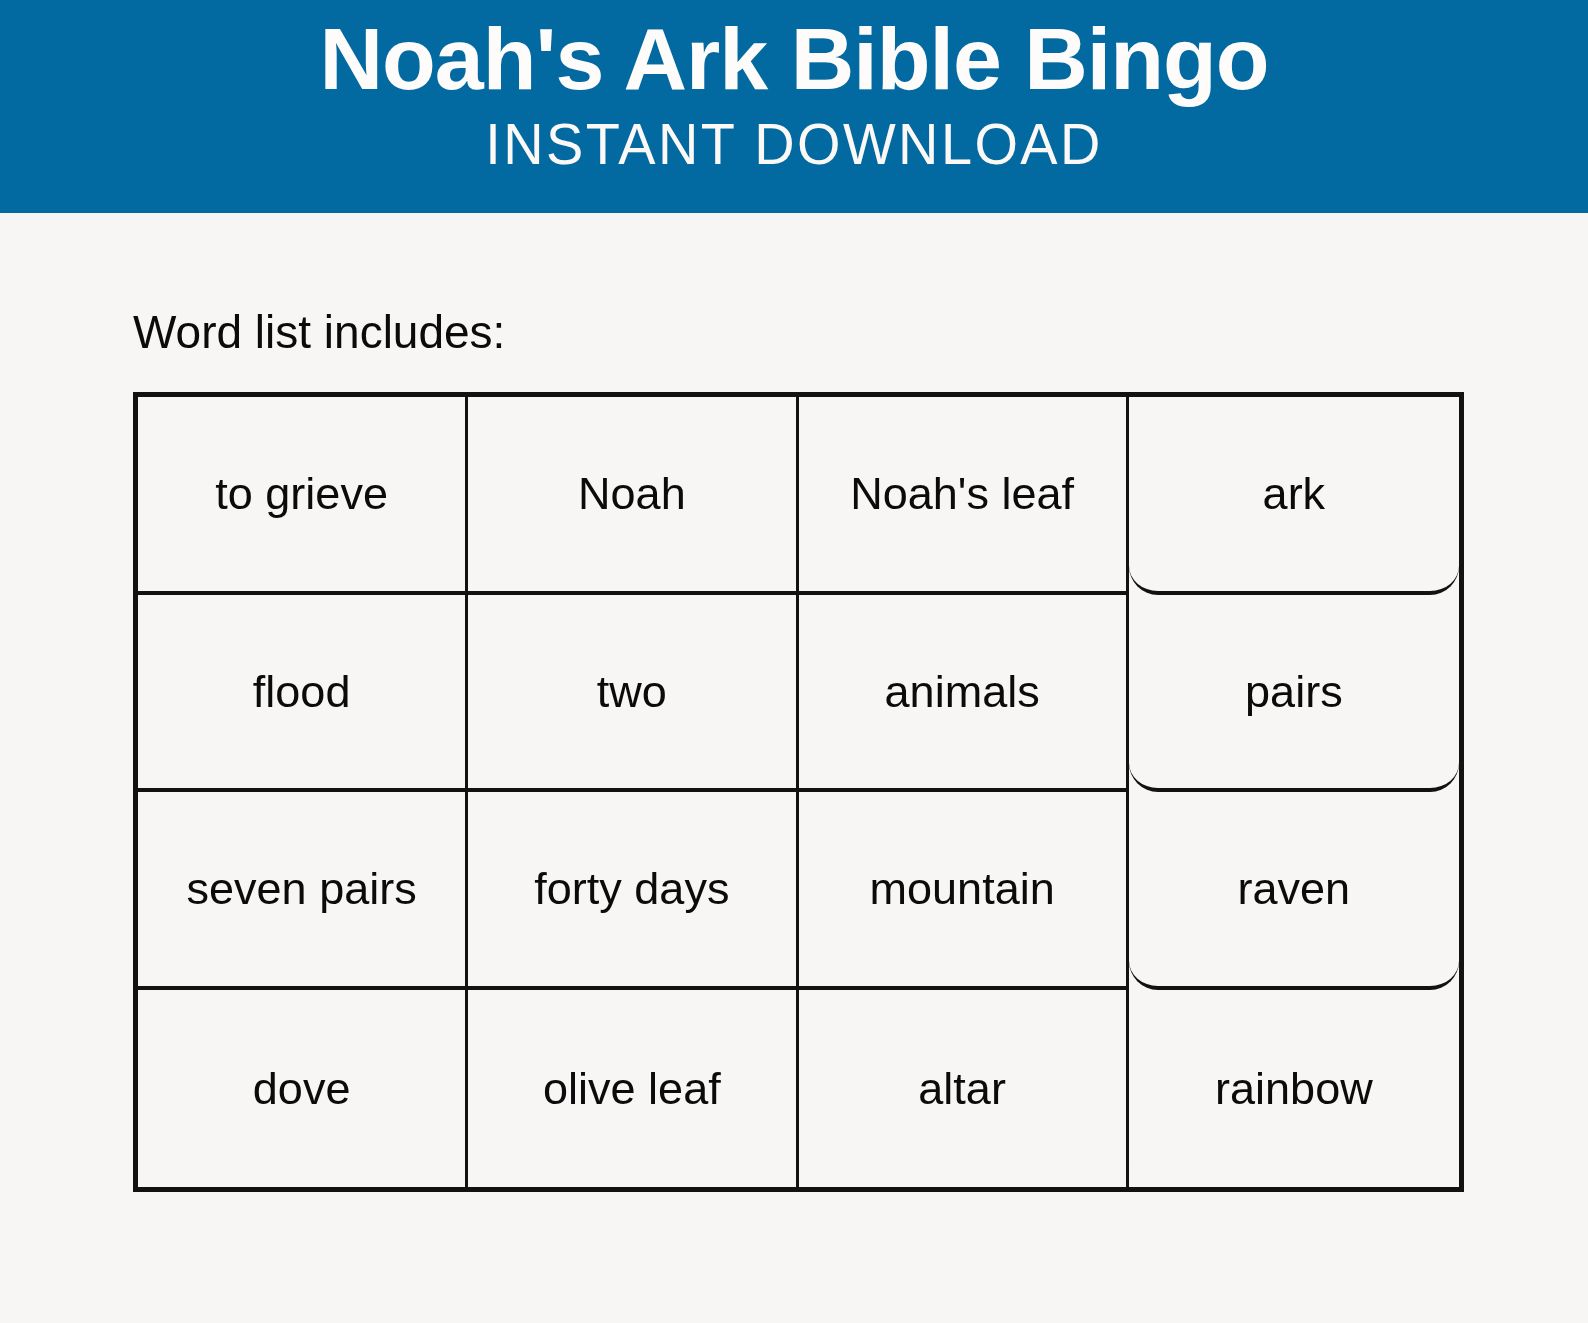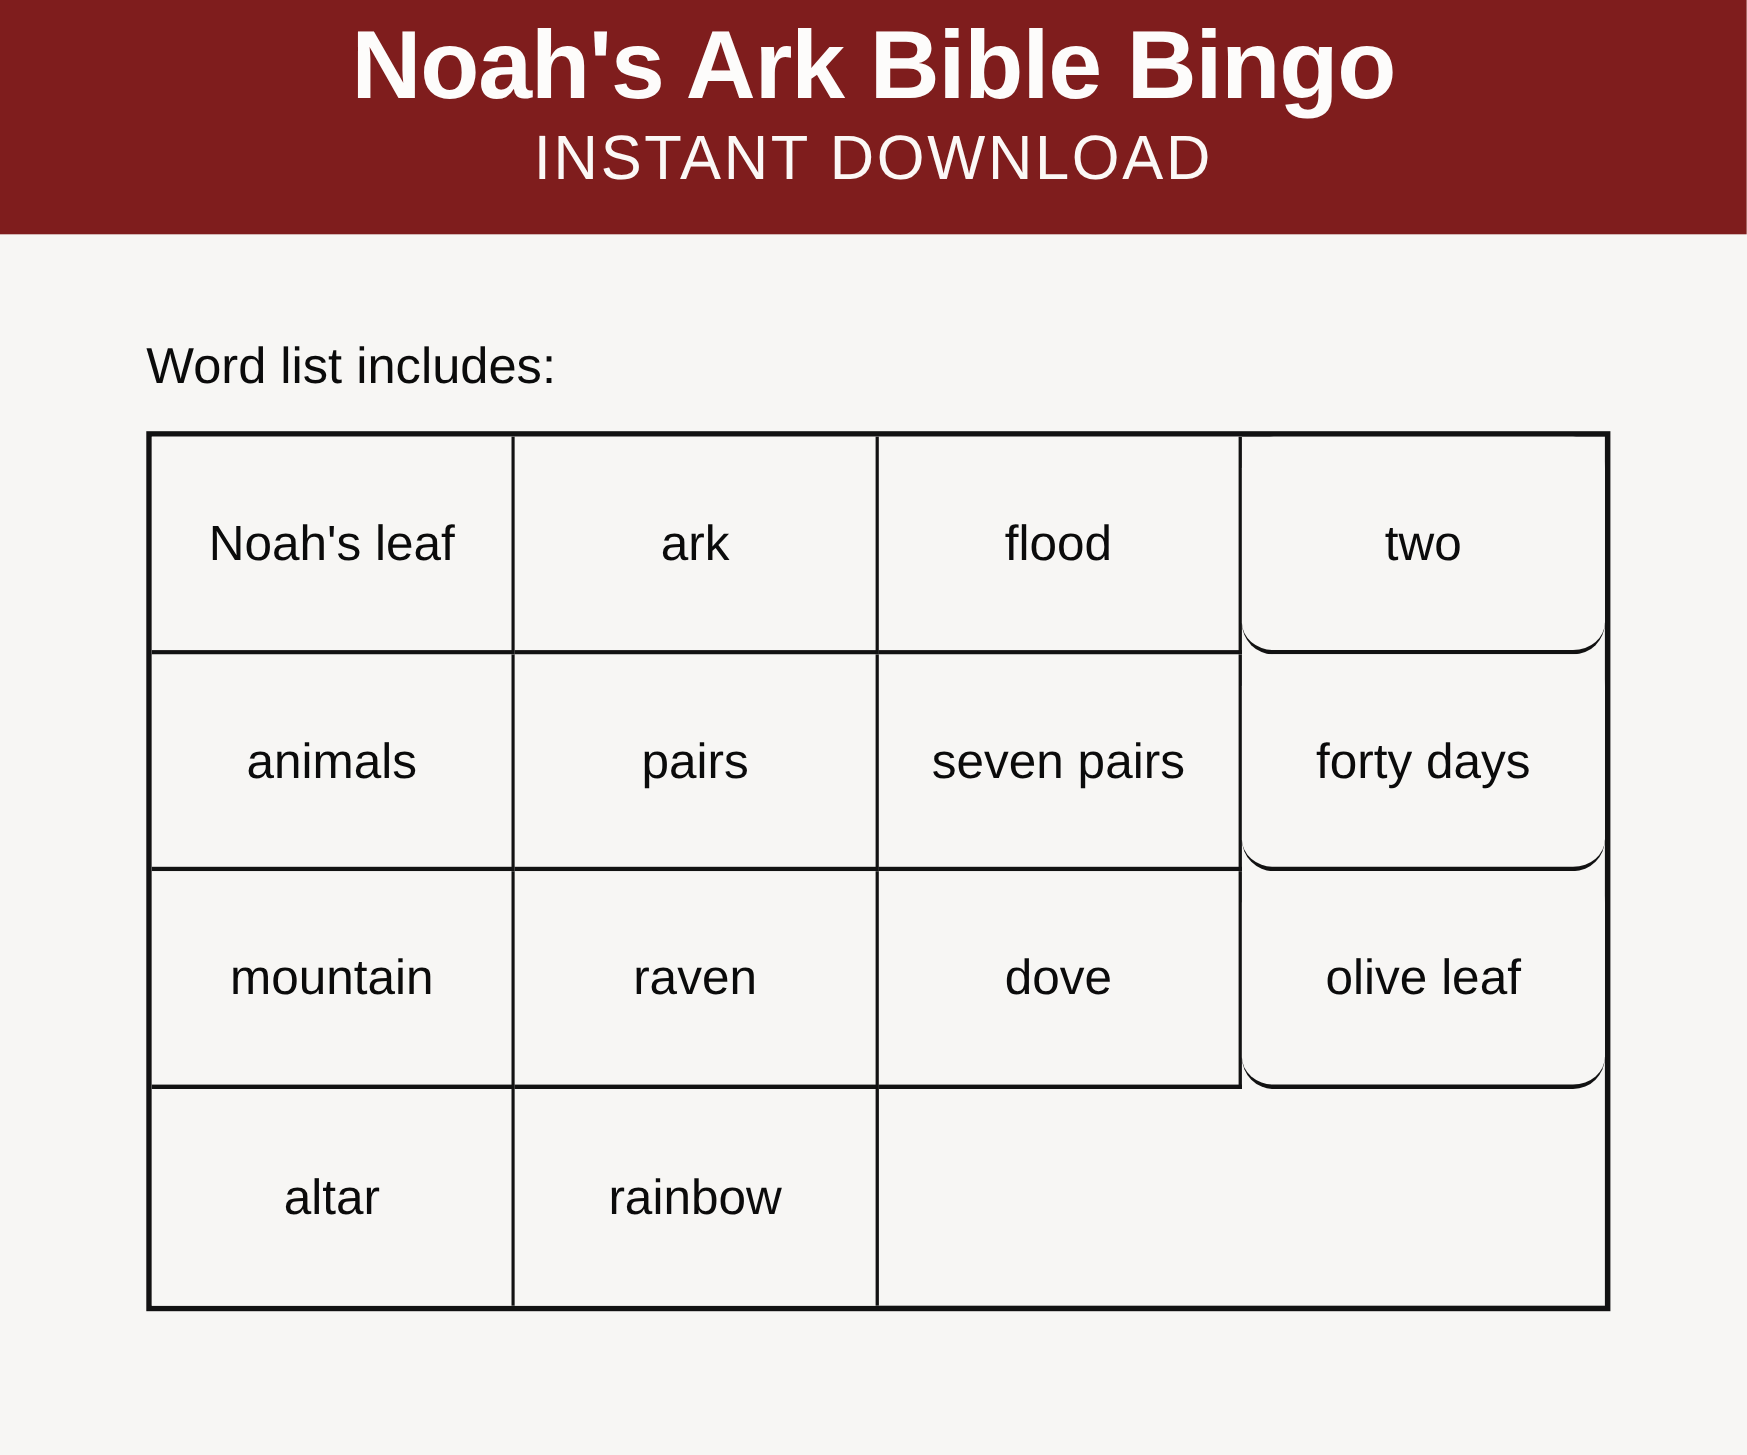--- a/index.html
+++ b/index.html
@@ -13,21 +13,21 @@
     background: #f7f6f4;
     font-family: "Liberation Sans", sans-serif;
     overflow: hidden;
     position: relative;
   }
 
   
   .banner {
     width: 1588px;
     height: 213px;
-    background: #7f1d1d;
+    background: #0369a1;
     box-sizing: border-box;
     display: flex;
     flex-direction: column;
     align-items: center;
     justify-content: flex-start;
     padding-top: 14px;
     overflow: hidden;
   }
   .banner-title {
     font-family: "Liberation Sans", sans-serif;
@@ -113,20 +113,22 @@
 <div class="banner">
   <div class="banner-title">Noah's Ark Bible Bingo</div>
   <div class="banner-subtitle">INSTANT DOWNLOAD</div>
 </div>
 
 <div class="content">
 
   <div class="section-heading">Word list includes:</div>
 
   <div class="wordlist-table">
+    <div class="wl-cell">to grieve</div>
+    <div class="wl-cell">Noah</div>
     <div class="wl-cell">Noah's leaf</div>
     <div class="wl-cell">ark</div>
     <div class="wl-cell">flood</div>
     <div class="wl-cell">two</div>
     <div class="wl-cell">animals</div>
     <div class="wl-cell">pairs</div>
     <div class="wl-cell">seven pairs</div>
     <div class="wl-cell">forty days</div>
     <div class="wl-cell">mountain</div>
     <div class="wl-cell">raven</div>

